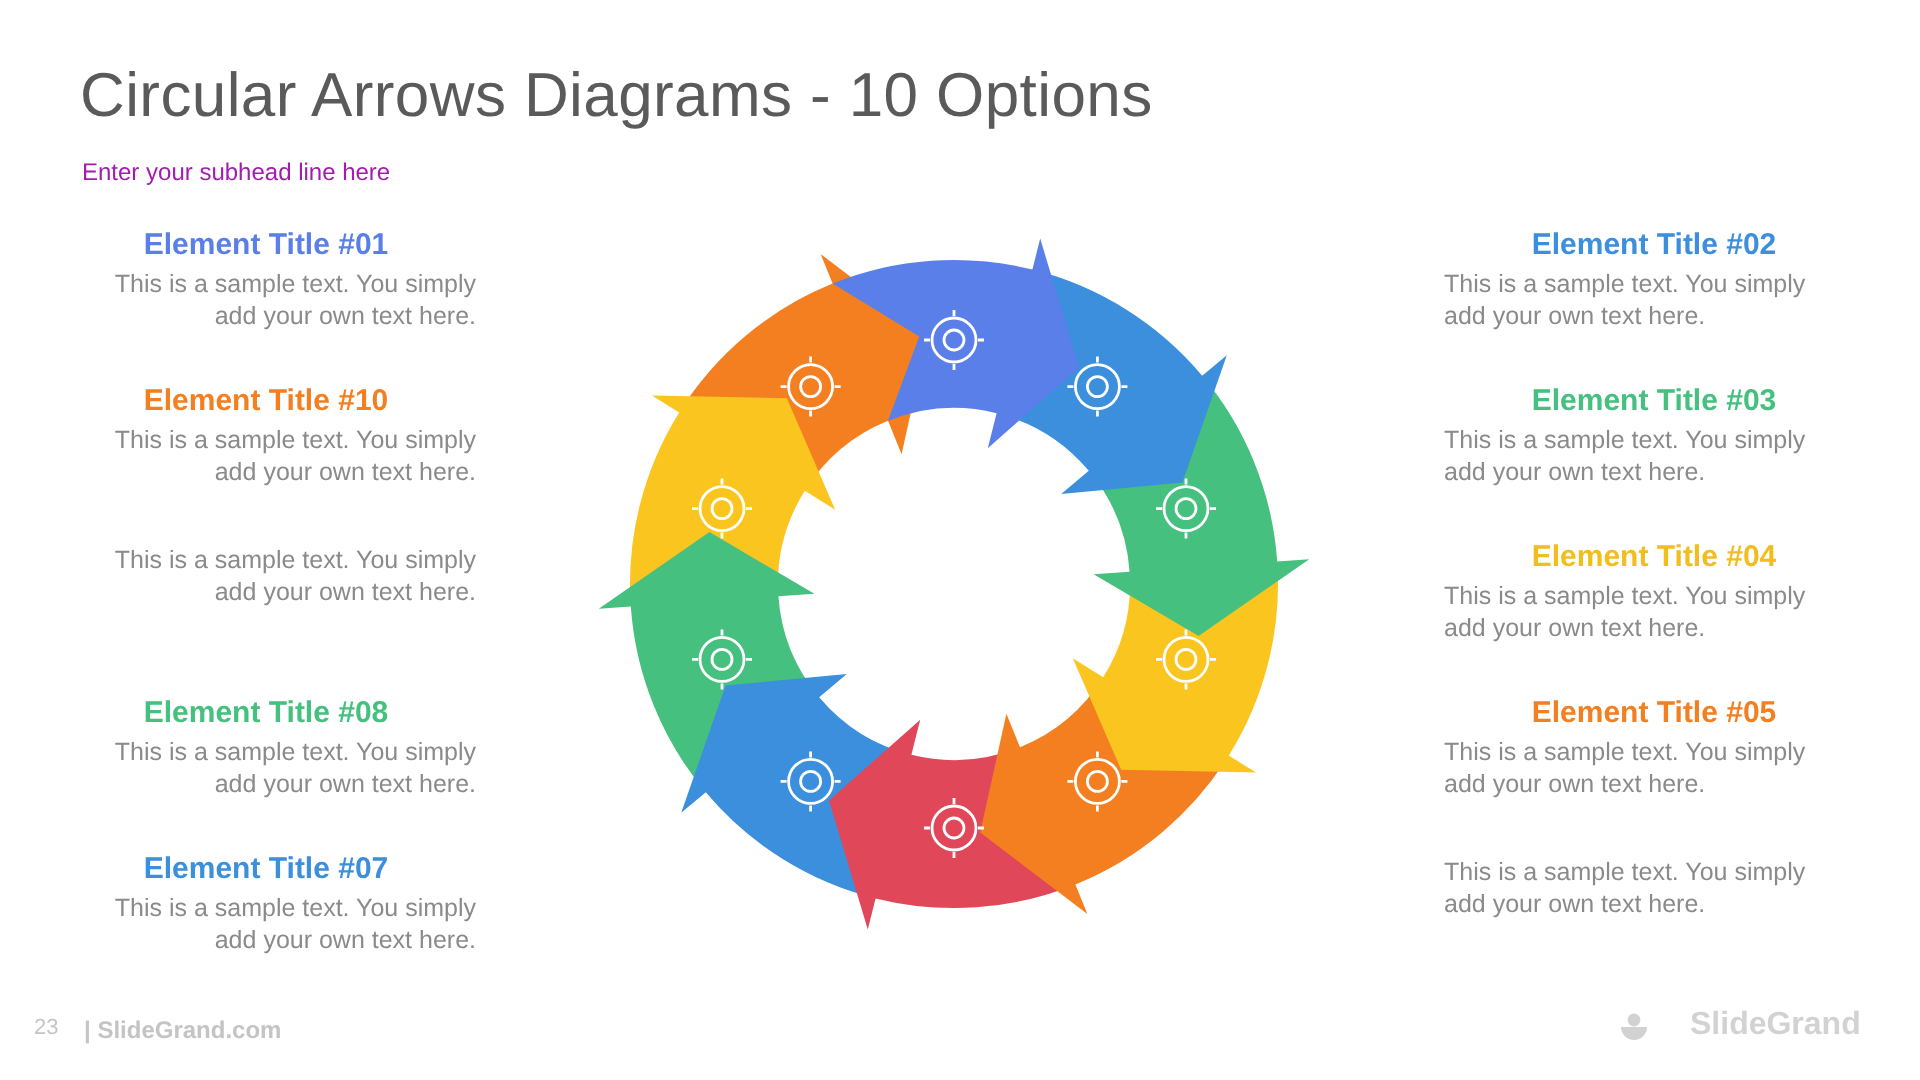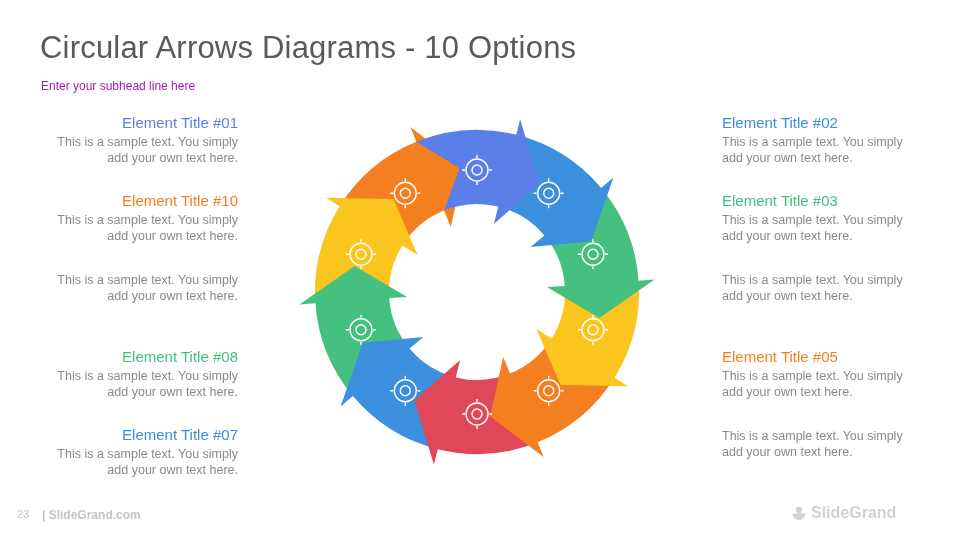--- a/index.html
+++ b/index.html
@@ -4,25 +4,25 @@
 <style>
   html, body { margin: 0; padding: 0; }
   body { width: 960px; height: 540px; background: #ffffff; position: relative; overflow: hidden; font-family: "Liberation Sans", "DejaVu Sans", sans-serif; }
   .title { position: absolute; left: 40px; top: 30px; font-size: 31px; color: #5a5a5a; font-weight: 300; letter-spacing: 0.2px; white-space: nowrap; }
   .subhead { position: absolute; left: 41px; top: 79px; font-size: 12px; color: #a21caf; white-space: nowrap; }
   .col { position: absolute; width: 210px; }
   .col.left { left: 28px; text-align: right; }
   .col.right { left: 722px; text-align: left; }
   .item { position: absolute; width: 210px; }
   .col.left .item { right: 0; }
-  .item .t { font-size: 15px; font-weight: normal; line-height: 18px; white-space: nowrap; }
+  .item .t { font-size: 15px; font-weight: bold; line-height: 18px; white-space: nowrap; text-align: center; }
   .item .d { font-size: 12.5px; color: #8a8a8a; line-height: 16px; margin-top: 2px; }
   .footer-num { position: absolute; left: 17px; top: 508px; font-size: 11px; color: #c4c4c4; white-space: nowrap; text-align: center; }
   .footer-site { position: absolute; left: 42px; top: 508px; font-size: 12px; color: #c4c4c4; white-space: nowrap; font-weight: bold; }
-  .logo { position: absolute; left: 791px; top: 504px; display: flex; align-items: center; gap: 4px; }
+  .logo { position: absolute; left: 809px; top: 504px; display: flex; align-items: center; gap: 20px; }
   .logo-text { font-size: 16px; font-weight: bold; color: #d2d2d2; white-space: nowrap; }
   svg.diagram { position: absolute; left: 0; top: 0; }
 </style>
 </head>
 <body>
 
 <div class="title">Circular Arrows Diagrams - 10 Options</div>
 <div class="subhead">Enter your subhead line here</div>
 
 <div class="col left">
@@ -50,20 +50,21 @@
 <div class="col right">
   <div class="item" style="top:114px">
     <div class="t" style="color:#3B8FDC">Element Title #02</div>
     <div class="d" style="padding-right:10px">This is a sample text. You simply add your own text here.</div>
   </div>
   <div class="item" style="top:192px">
     <div class="t" style="color:#45C07F">Element Title #03</div>
     <div class="d" style="padding-right:10px">This is a sample text. You simply add your own text here.</div>
   </div>
   <div class="item" style="top:270px">
+    <div class="t" style="color:#F2BE1E">Element Title #04</div>
     <div class="d" style="padding-right:10px">This is a sample text. You simply add your own text here.</div>
   </div>
   <div class="item" style="top:348px">
     <div class="t" style="color:#F47F20">Element Title #05</div>
     <div class="d" style="padding-right:10px">This is a sample text. You simply add your own text here.</div>
   </div>
   <div class="item" style="top:426px">
     <div class="d" style="padding-right:10px">This is a sample text. You simply add your own text here.</div>
   </div>
 </div>

